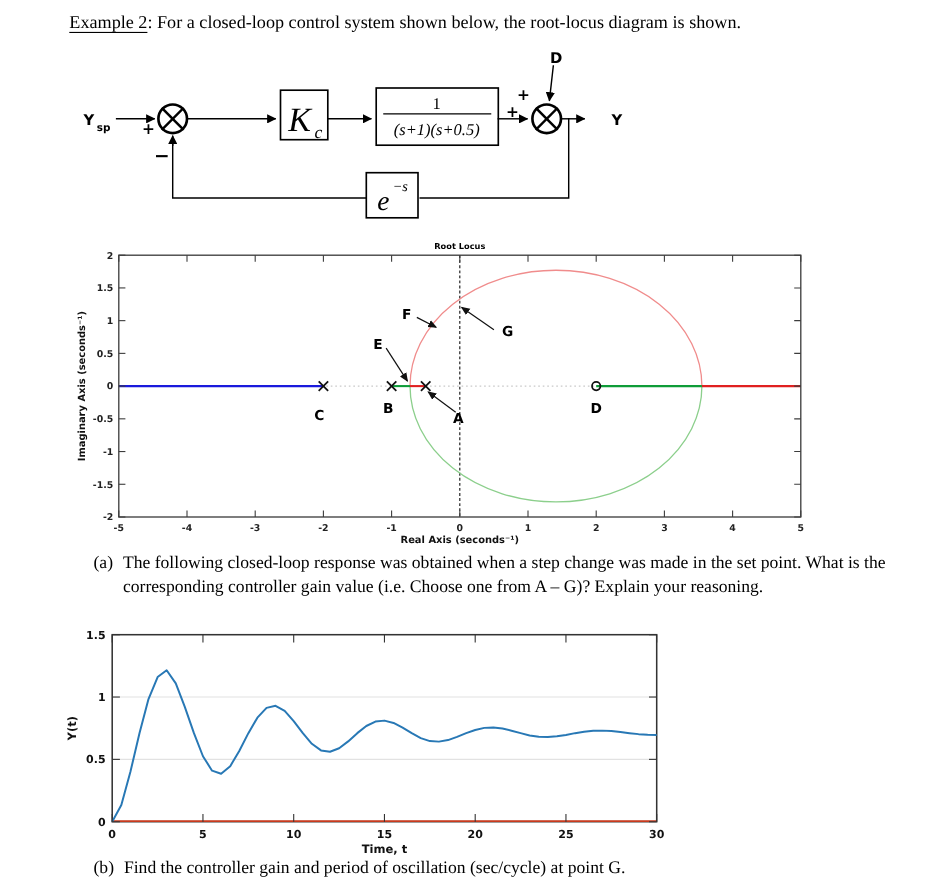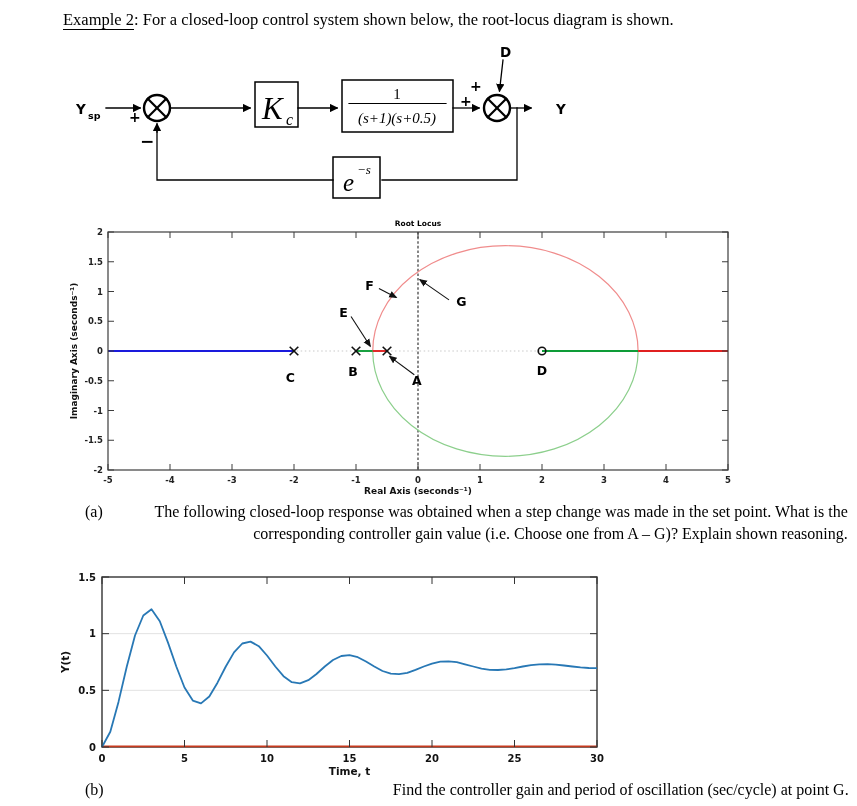--- a/index.html
+++ b/index.html
@@ -1,17 +1,17 @@
 <!DOCTYPE html>
 <html><head>
 <meta charset="utf-8">
 <style>
   html,body{margin:0;padding:0;background:#fff;}
   #page{position:relative;width:857px;height:806px;background:#ffffff;overflow:hidden;
-        font-family:"Liberation Serif",serif;color:#000;text-align:right;}
+        font-family:"Liberation Serif",serif;color:#000;}
   #fig{position:absolute;left:0;top:0;width:857px;height:806px;}
   .doc-title{position:absolute;left:63px;top:10px;font-size:16.5px;white-space:nowrap;}
   .doc-title .u{border-bottom:1.4px solid #000;padding-bottom:0px;}
   .question{position:absolute;display:flex;gap:9px;font-size:16px;line-height:21.5px;}
   .q-a{left:85px;top:501px;}
   .q-b{left:85px;top:779px;}
   .q-text{width:736px;}
   
   text{user-select:none;}
   .rl-title{font:700 7.5px "DejaVu Sans","Liberation Sans",sans-serif;fill:#000;}
@@ -235,19 +235,19 @@
         <line x1="102" y1="577.00005" x2="109" y2="577.00005" stroke="#333" stroke-width="1"></line>
         <line x1="597" y1="577.00005" x2="590" y2="577.00005" stroke="#333" stroke-width="1"></line>
         <text x="96" y="580.50005" text-anchor="end" class="step-tick">1.5</text>
       </g>
     <text class="step-axis-label" x="349.5" y="775" text-anchor="middle">Time, t</text>
     <text class="step-axis-label" transform="translate(69 662) rotate(-90)" text-anchor="middle">Y(t)</text>
   </svg>
 
   <div class="question q-a">
     <span class="q-marker">(a)</span>
-    <span class="q-text">The following closed-loop response was obtained when a step change was made in the set point. What is the corresponding controller gain value (i.e. Choose one from A – G)? Explain shown reasoning.</span>
+    <span class="q-text">The following closed-loop response was obtained when a step change was made in the set point. What is the corresponding controller gain value (i.e. Choose one from A – G)? Explain your reasoning.</span>
   </div>
   <div class="question q-b">
     <span class="q-marker">(b)</span>
     <span class="q-text">Find the controller gain and period of oscillation (sec/cycle) at point G.</span>
   </div>
 </div>
 
 </body></html>

